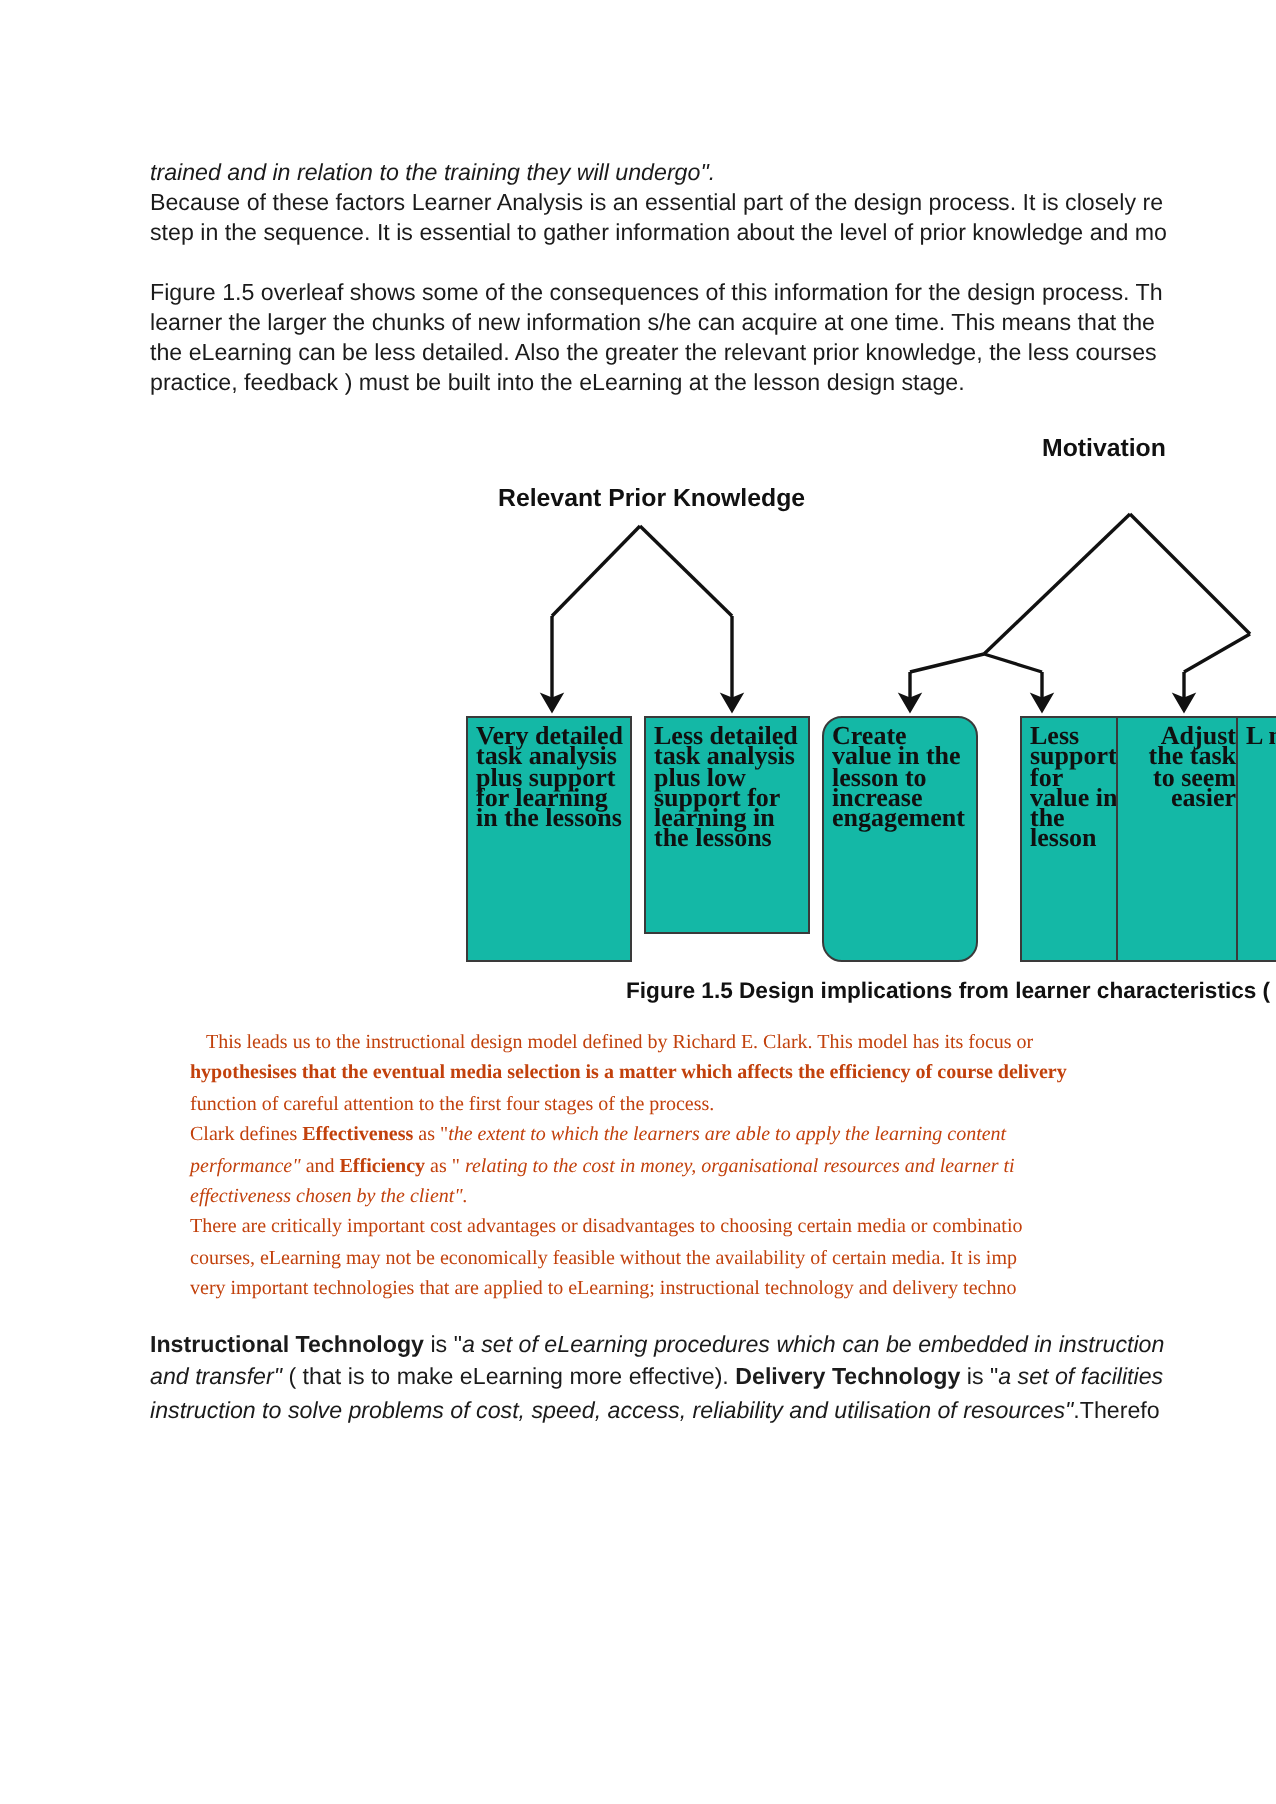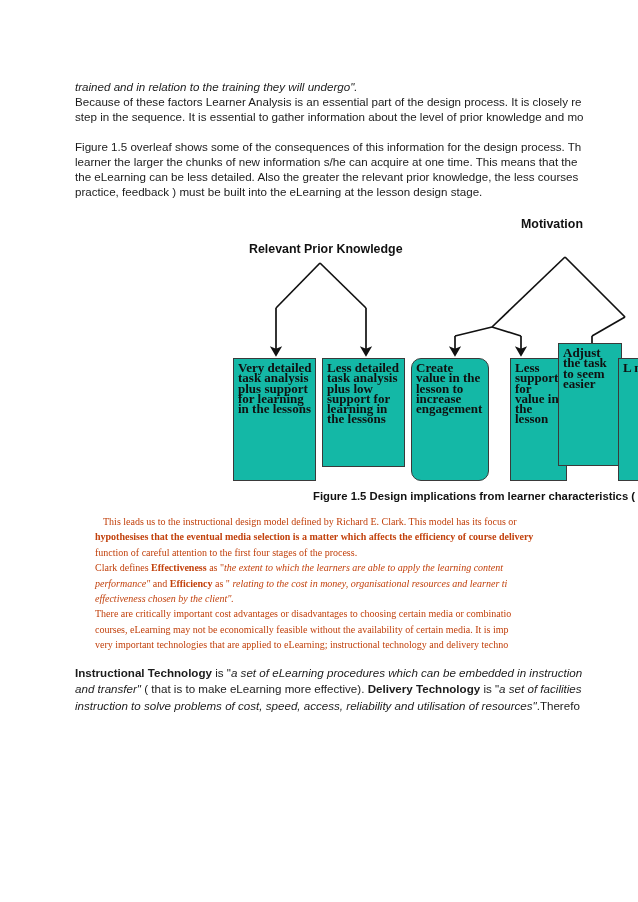--- a/index.html
+++ b/index.html
@@ -115,21 +115,21 @@
         <path d="M565,52 L625,112"></path>
         <path d="M625,112 L592,131"></path>
         <path d="M592,131 L592,146" marker-end="url(#arw)"></path>
       </g>
     </svg>
 
     <div class="fbox" style="left:233px;top:153px;width:83px;height:123px;">Very detailed task analysis plus support for learning in the lessons</div>
     <div class="fbox" style="left:322px;top:153px;width:83px;height:109px;">Less detailed task analysis plus low support for learning in the lessons</div>
     <div class="fbox" style="left:411px;top:153px;width:78px;height:123px;border-radius:10px;">Create value in the lesson to increase engagement</div>
     <div class="fbox" style="left:510px;top:153px;width:57px;height:123px;">Less support for value in the lesson</div>
-    <div class="fbox" style="left:558px;top:138px;width:64px;height:123px;">Adjust the task to seem easier</div>
+    <div class="fbox" style="left:558px;top:153px;width:64px;height:123px;text-align:right;">Adjust the task to seem easier</div>
     <div class="fbox" style="left:618px;top:153px;width:54px;height:123px;">L m ta</div>
 
     <div class="fig-caption" style="left:313px;top:285px;">Figure 1.5  Design implications from learner characteristics  ( Cl</div>
   </div>
 
   <div class="serif-block" style="left:103px;top:514px;">
     <span class="ln"><span>This leads us to the instructional design model defined by Richard E. Clark. This model has its focus or</span></span>
     <span class="ln" style="margin-left:-8px;font-weight:bold;"><span>hypothesises that the eventual media selection is a matter which affects the efficiency of course delivery</span></span>
     <span class="ln" style="margin-left:-8px;"><span>function of careful attention to the first four stages of the process.</span></span>
     <span class="ln" style="margin-left:-8px;"><span>Clark defines </span><b>Effectiveness</b><span> as "</span><i>the extent to which the learners are able to apply  the learning content</i></span>

